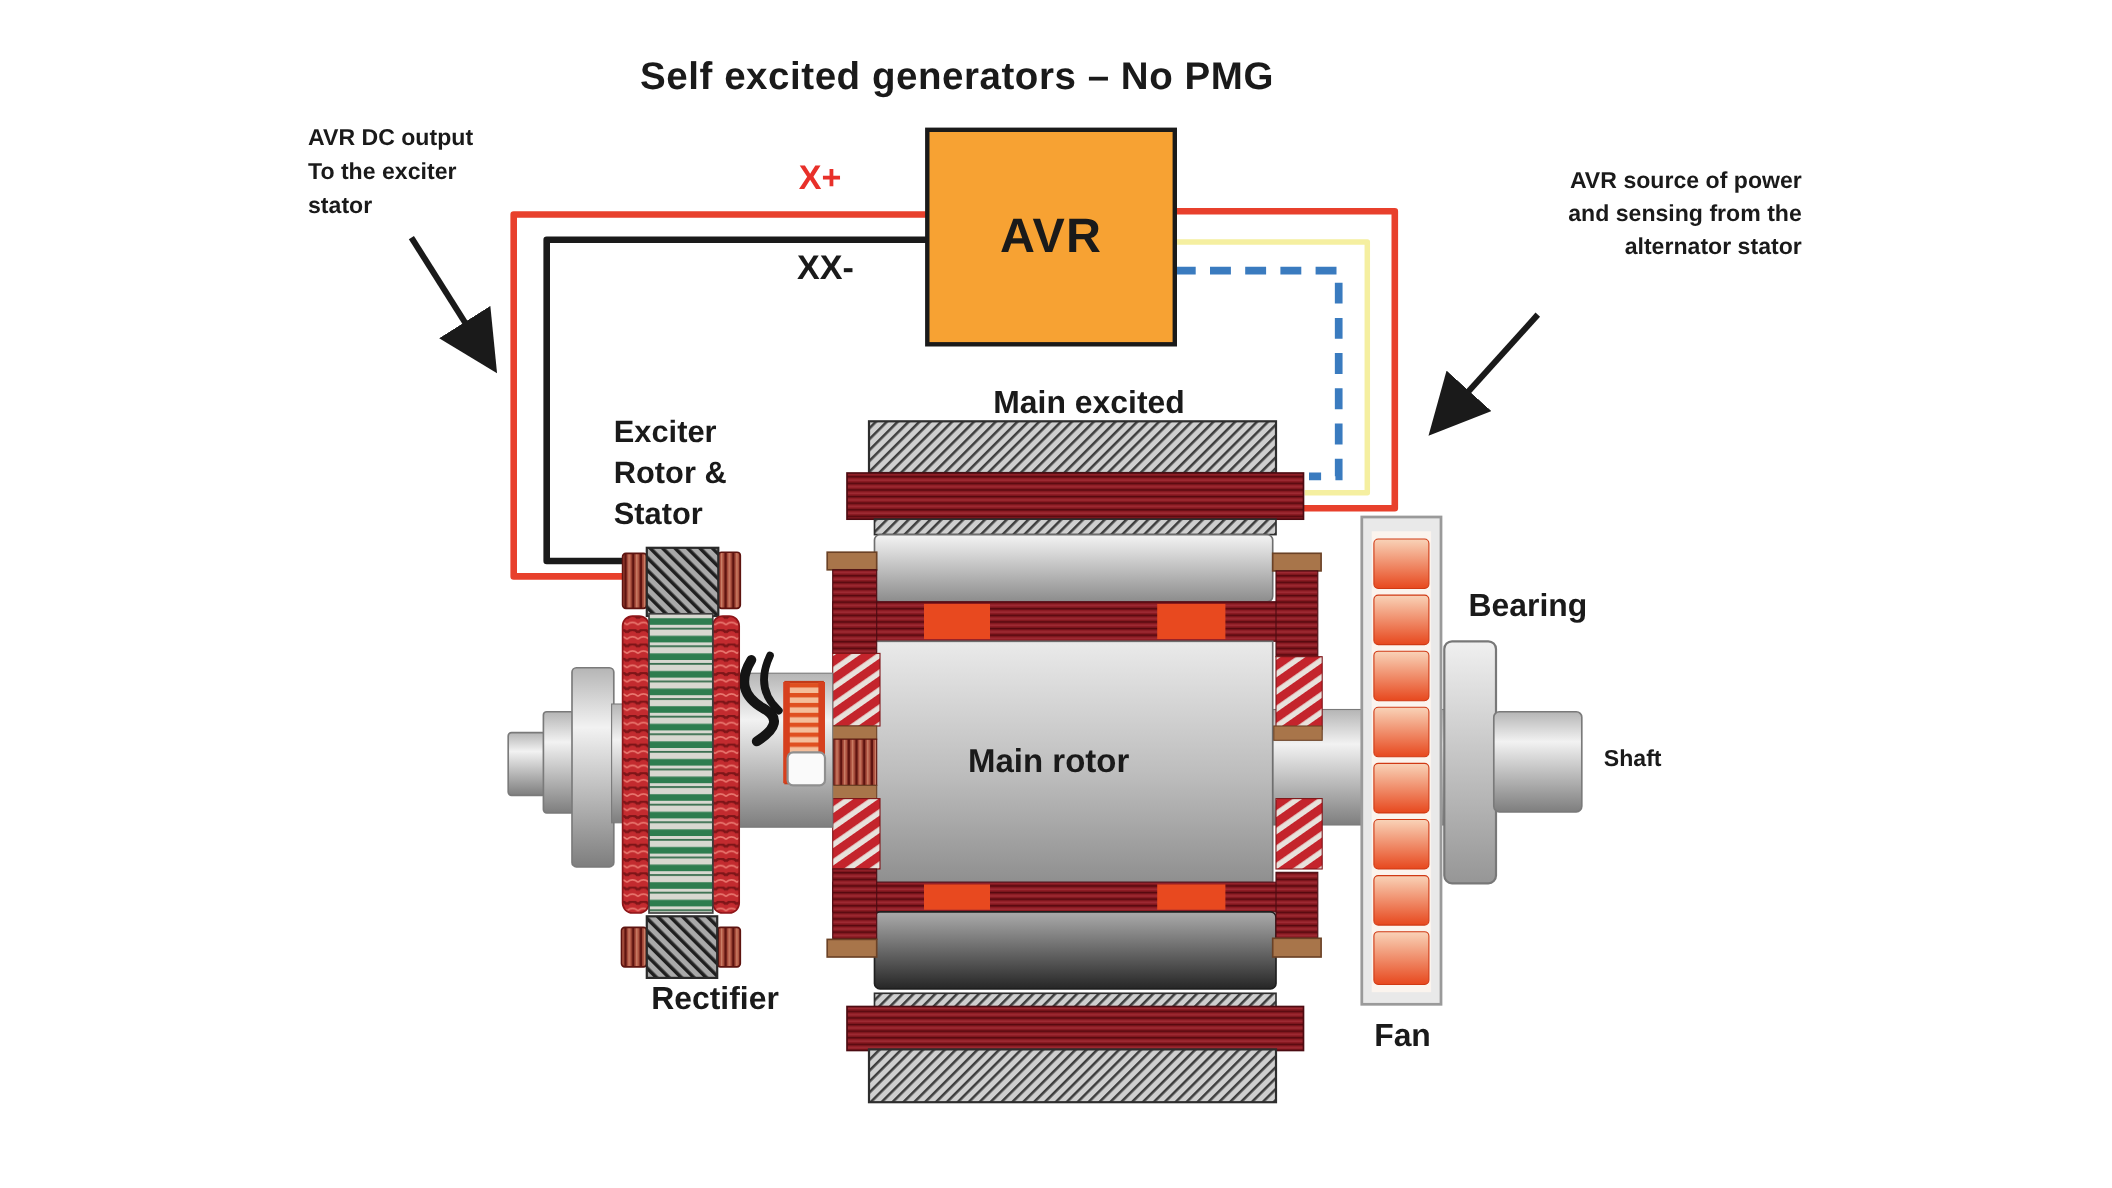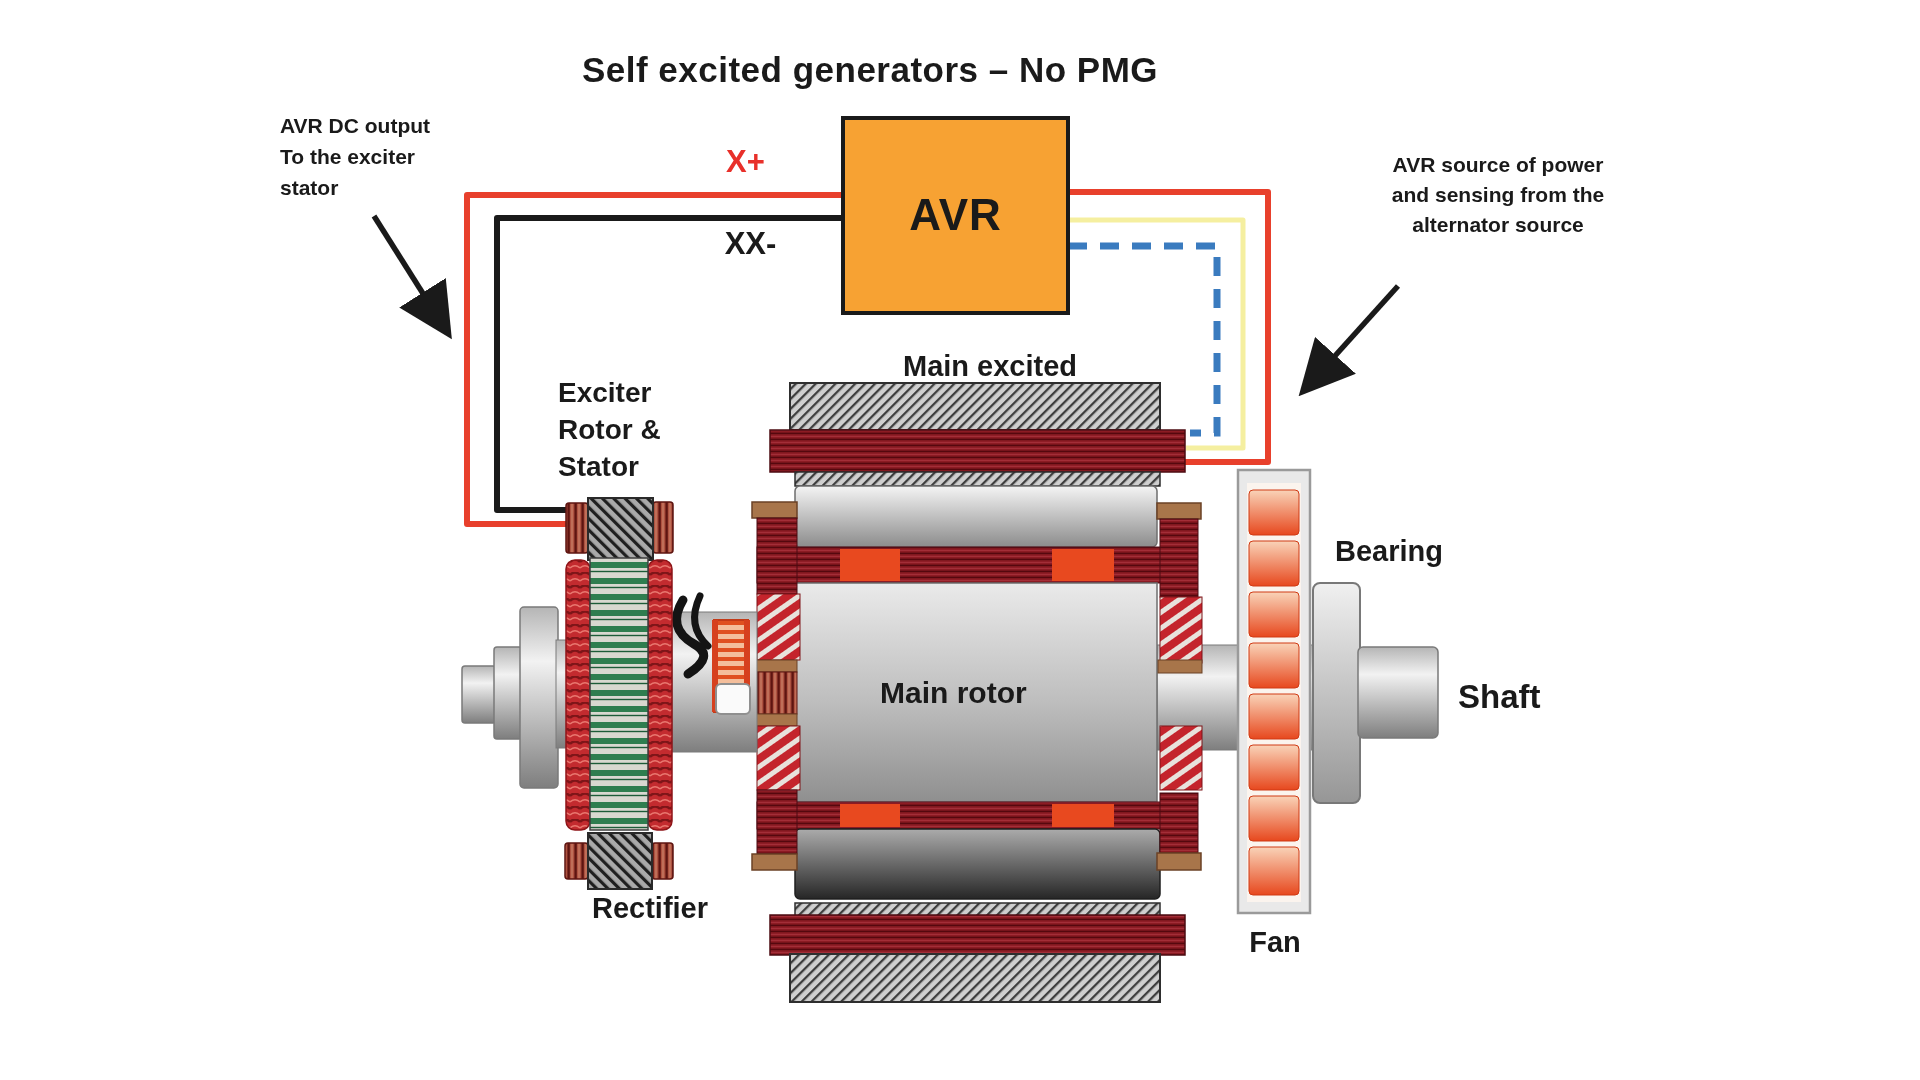--- a/index.html
+++ b/index.html
@@ -4,27 +4,27 @@
 <style>
   html,body{margin:0;padding:0;background:#fff;}
   #stage{position:relative;width:1920px;height:1080px;background:#FFFFFF;overflow:hidden;
          font-family:"Liberation Sans", sans-serif;}
   .lbl{position:absolute;font-weight:bold;color:#1A1A1A;}
   #title{left:500px;top:50px;width:740px;font-size:35px;text-align:center;letter-spacing:0.5px;}
   #avr-label{left:843px;top:190px;width:225px;font-size:44px;text-align:center;letter-spacing:1px;}
   #x-plus{left:698px;top:144px;width:95px;font-size:31px;text-align:center;color:#E8302A;}
   #xx-minus{left:698px;top:226px;width:105px;font-size:31px;text-align:center;}
   #ann-left{left:280px;top:110px;width:240px;font-size:21px;line-height:31px;}
-  #ann-right{left:1358px;top:150px;width:280px;font-size:21px;line-height:30px;text-align:center;}
+  #ann-right{left:1358px;top:150px;width:280px;font-size:21px;line-height:30px;text-align:right;}
   #main-stator-label{left:880px;top:350px;width:220px;font-size:29px;text-align:center;}
   #exciter-label{left:558px;top:374px;width:160px;font-size:28px;line-height:37px;text-align:left;}
   #main-rotor-label{left:880px;top:676px;width:220px;font-size:30px;text-align:left;}
   #rectifier-label{left:570px;top:892px;width:160px;font-size:29px;text-align:center;}
   #bearing-label{left:1335px;top:535px;width:160px;font-size:29px;text-align:left;}
-  #shaft-label{left:1458px;top:678px;width:120px;font-size:33px;text-align:left;}
+  #shaft-label{left:1458px;top:678px;width:120px;font-size:21px;text-align:left;}
   #fan-label{left:1230px;top:926px;width:90px;font-size:29px;text-align:center;}
   svg{position:absolute;left:0;top:0;}
 </style>
 </head>
 <body>
 
 <div id="stage">
 
 <svg width="1920" height="1080" viewBox="0 0 1920 1080">
   <defs>
@@ -237,21 +237,21 @@
 
 <div class="lbl" id="ann-left">
   <div>AVR DC output</div>
   <div>To the exciter</div>
   <div>stator</div>
 </div>
 
 <div class="lbl" id="ann-right">
   <div>AVR source of power</div>
   <div>and sensing from the</div>
-  <div>alternator source</div>
+  <div>alternator stator</div>
 </div>
 
 <div class="lbl" id="main-stator-label">Main excited</div>
 
 <div class="lbl" id="exciter-label">
   <div>Exciter</div>
   <div>Rotor &amp;</div>
   <div>Stator</div>
 </div>
 

